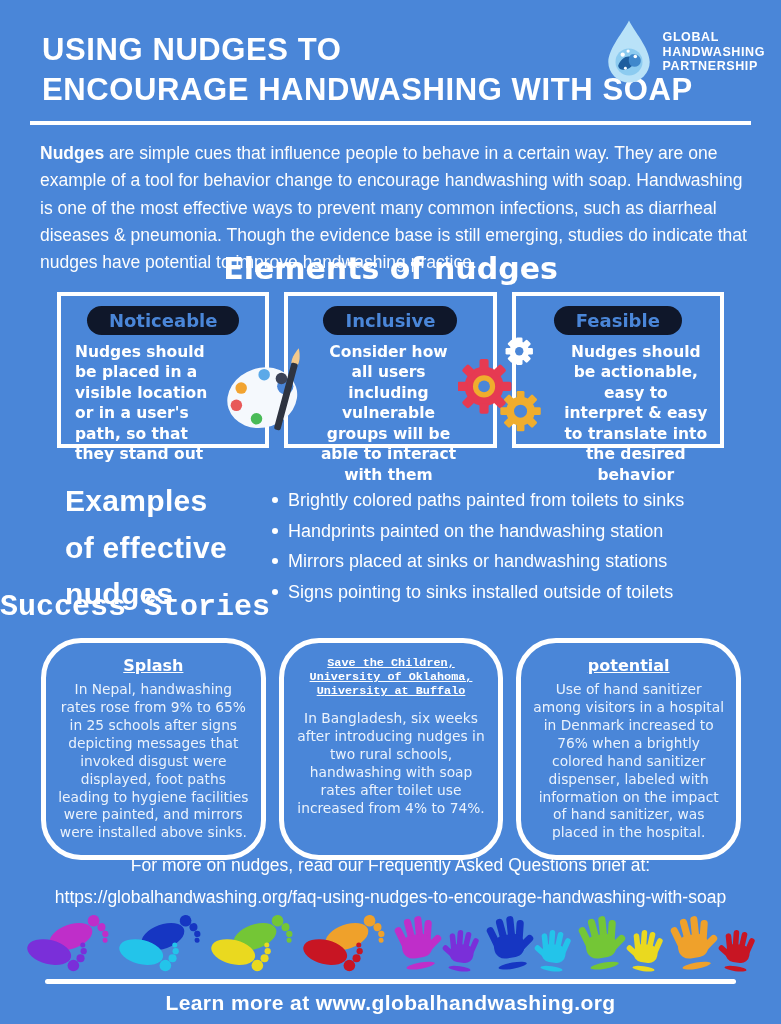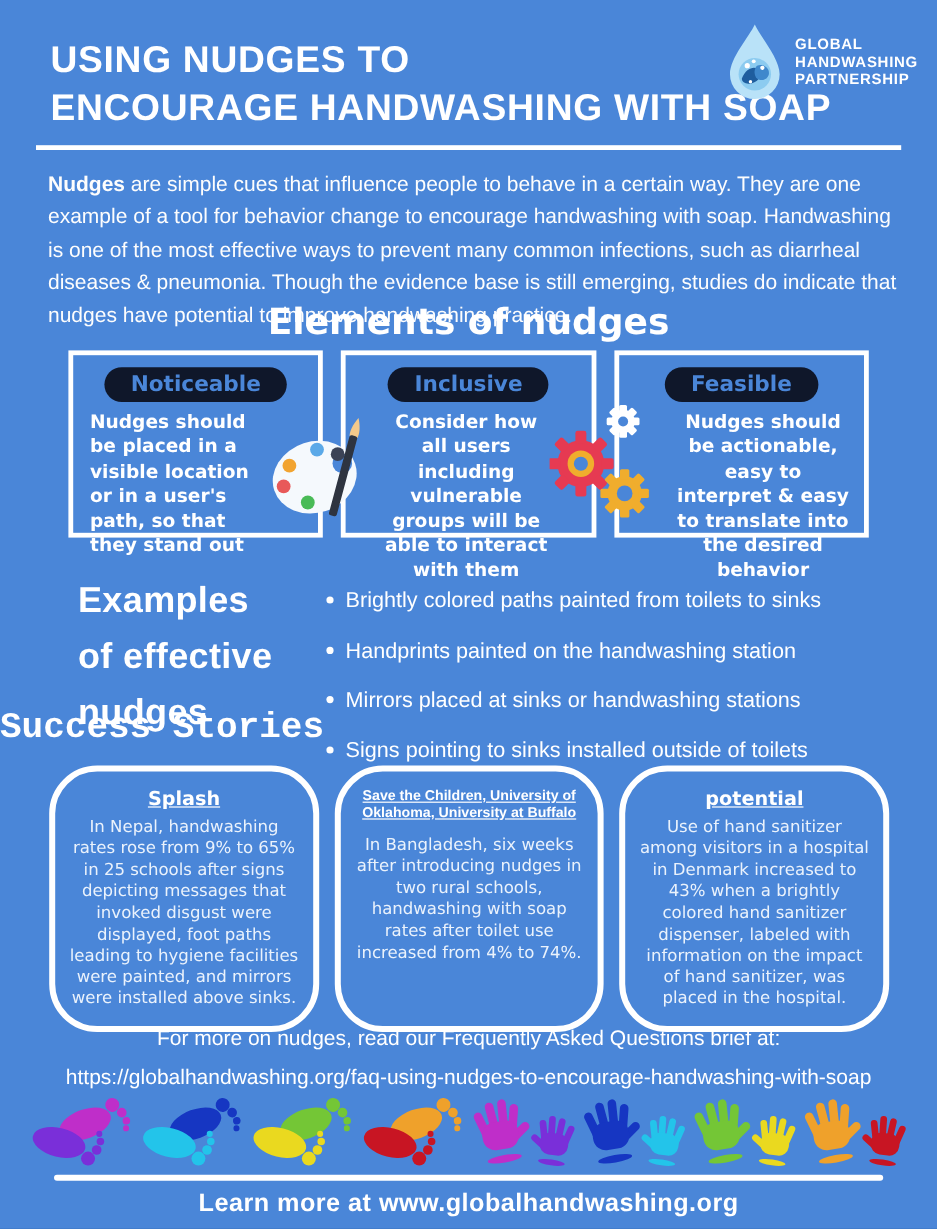--- a/index.html
+++ b/index.html
@@ -31,32 +31,32 @@
              font-family:"DejaVu Sans", sans-serif; padding:0 10px; }
   .el-box:nth-child(1) .el-text { text-align:left; padding:0 52px 0 14px; }
   .el-box:nth-child(2) .el-text { padding:0 34px 0 30px; }
   .el-box:nth-child(3) .el-text { padding:0 12px 0 48px; }
   .palette-wrap { position:absolute; left:222px; top:341px; width:92px; height:98px; z-index:3; }
   .gears-wrap   { position:absolute; left:458px; top:336px; width:86px; height:106px; z-index:3; }
   
   .ex-heading { position:absolute; left:65px; top:478px; width:175px; font-size:30px;
                 font-weight:bold; line-height:1.55; letter-spacing:.3px; }
   .ex-list { position:absolute; left:272px; top:490px; width:480px; display:flex;
-             flex-direction:column; gap:21px; }
+             flex-direction:column; gap:10px; }
   .ex-item { display:flex; align-items:flex-start; gap:10px; font-size:18px; line-height:1.15; }
   .bullet-dot { width:6px; height:6px; border-radius:50%; background:#fff; margin-top:7px; flex:none; }
   
   .ss-heading { position:absolute; left:0; top:590px; width:100%; 
                 font-size:30px; font-weight:bold; font-family:Liberation Mono, monospace; }
   .ss-row { position:absolute; left:41px; top:638px; width:700px; display:flex; gap:13px; }
   .card { flex:1; min-height:198px; border:5px solid #fff; border-radius:40px;
           padding:13px 11px; text-align:center; }
   .card-title { font-size:16px; font-weight:bold; text-decoration:underline;
                 font-family:"DejaVu Sans", sans-serif; margin-bottom:6px; }
-  .card:nth-child(2) .card-title { font-size:11.8px; font-family:Liberation Sans, sans-serif;
+  .card:nth-child(2) .card-title { font-size:11.8px; font-family:Liberation Mono, monospace;
                 letter-spacing:0; margin-bottom:12px; }
   .card-text { font-size:13.8px; line-height:1.3; color:#eaf2fc;
                font-family:"DejaVu Sans", sans-serif; }
   
   .faq { position:absolute; left:0; top:850px; width:100%; text-align:center;
          font-size:17.5px; line-height:1.8; }
   .deco-band { position:absolute; left:25px; top:912px; width:731px; height:64px;
                display:flex; justify-content:space-between; align-items:center; }
   .deco { width:86px; height:62px; }
   .rule-bottom { position:absolute; left:45px; top:979px; width:691px; height:5px;
@@ -211,21 +211,21 @@
     <div class="card">
       <div class="card-title">Splash</div>
       <div class="card-text">In Nepal, handwashing rates rose from 9% to 65% in 25 schools after signs depicting messages that invoked disgust were displayed, foot paths leading to hygiene facilities were painted, and mirrors were installed above sinks.</div>
     </div>
     <div class="card">
       <div class="card-title">Save the Children, University of Oklahoma, University at Buffalo</div>
       <div class="card-text">In Bangladesh, six weeks after introducing nudges in two rural schools, handwashing with soap rates after toilet use increased from 4% to 74%.</div>
     </div>
     <div class="card">
       <div class="card-title">potential</div>
-      <div class="card-text">Use of hand sanitizer among visitors in a hospital in Denmark increased to 43% when a brightly colored hand sanitizer dispenser, labeled with information on the impact of hand sanitizer, was placed in the hospital.</div>
+      <div class="card-text">Use of hand sanitizer among visitors in a hospital in Denmark increased to 76% when a brightly colored hand sanitizer dispenser, labeled with information on the impact of hand sanitizer, was placed in the hospital.</div>
     </div>
   </div>
 
   <div class="faq">
     <div>For more on nudges, read our Frequently Asked Questions brief at:</div>
     <div>https://globalhandwashing.org/faq-using-nudges-to-encourage-handwashing-with-soap</div>
   </div>
 
   <div class="deco-band">
 

